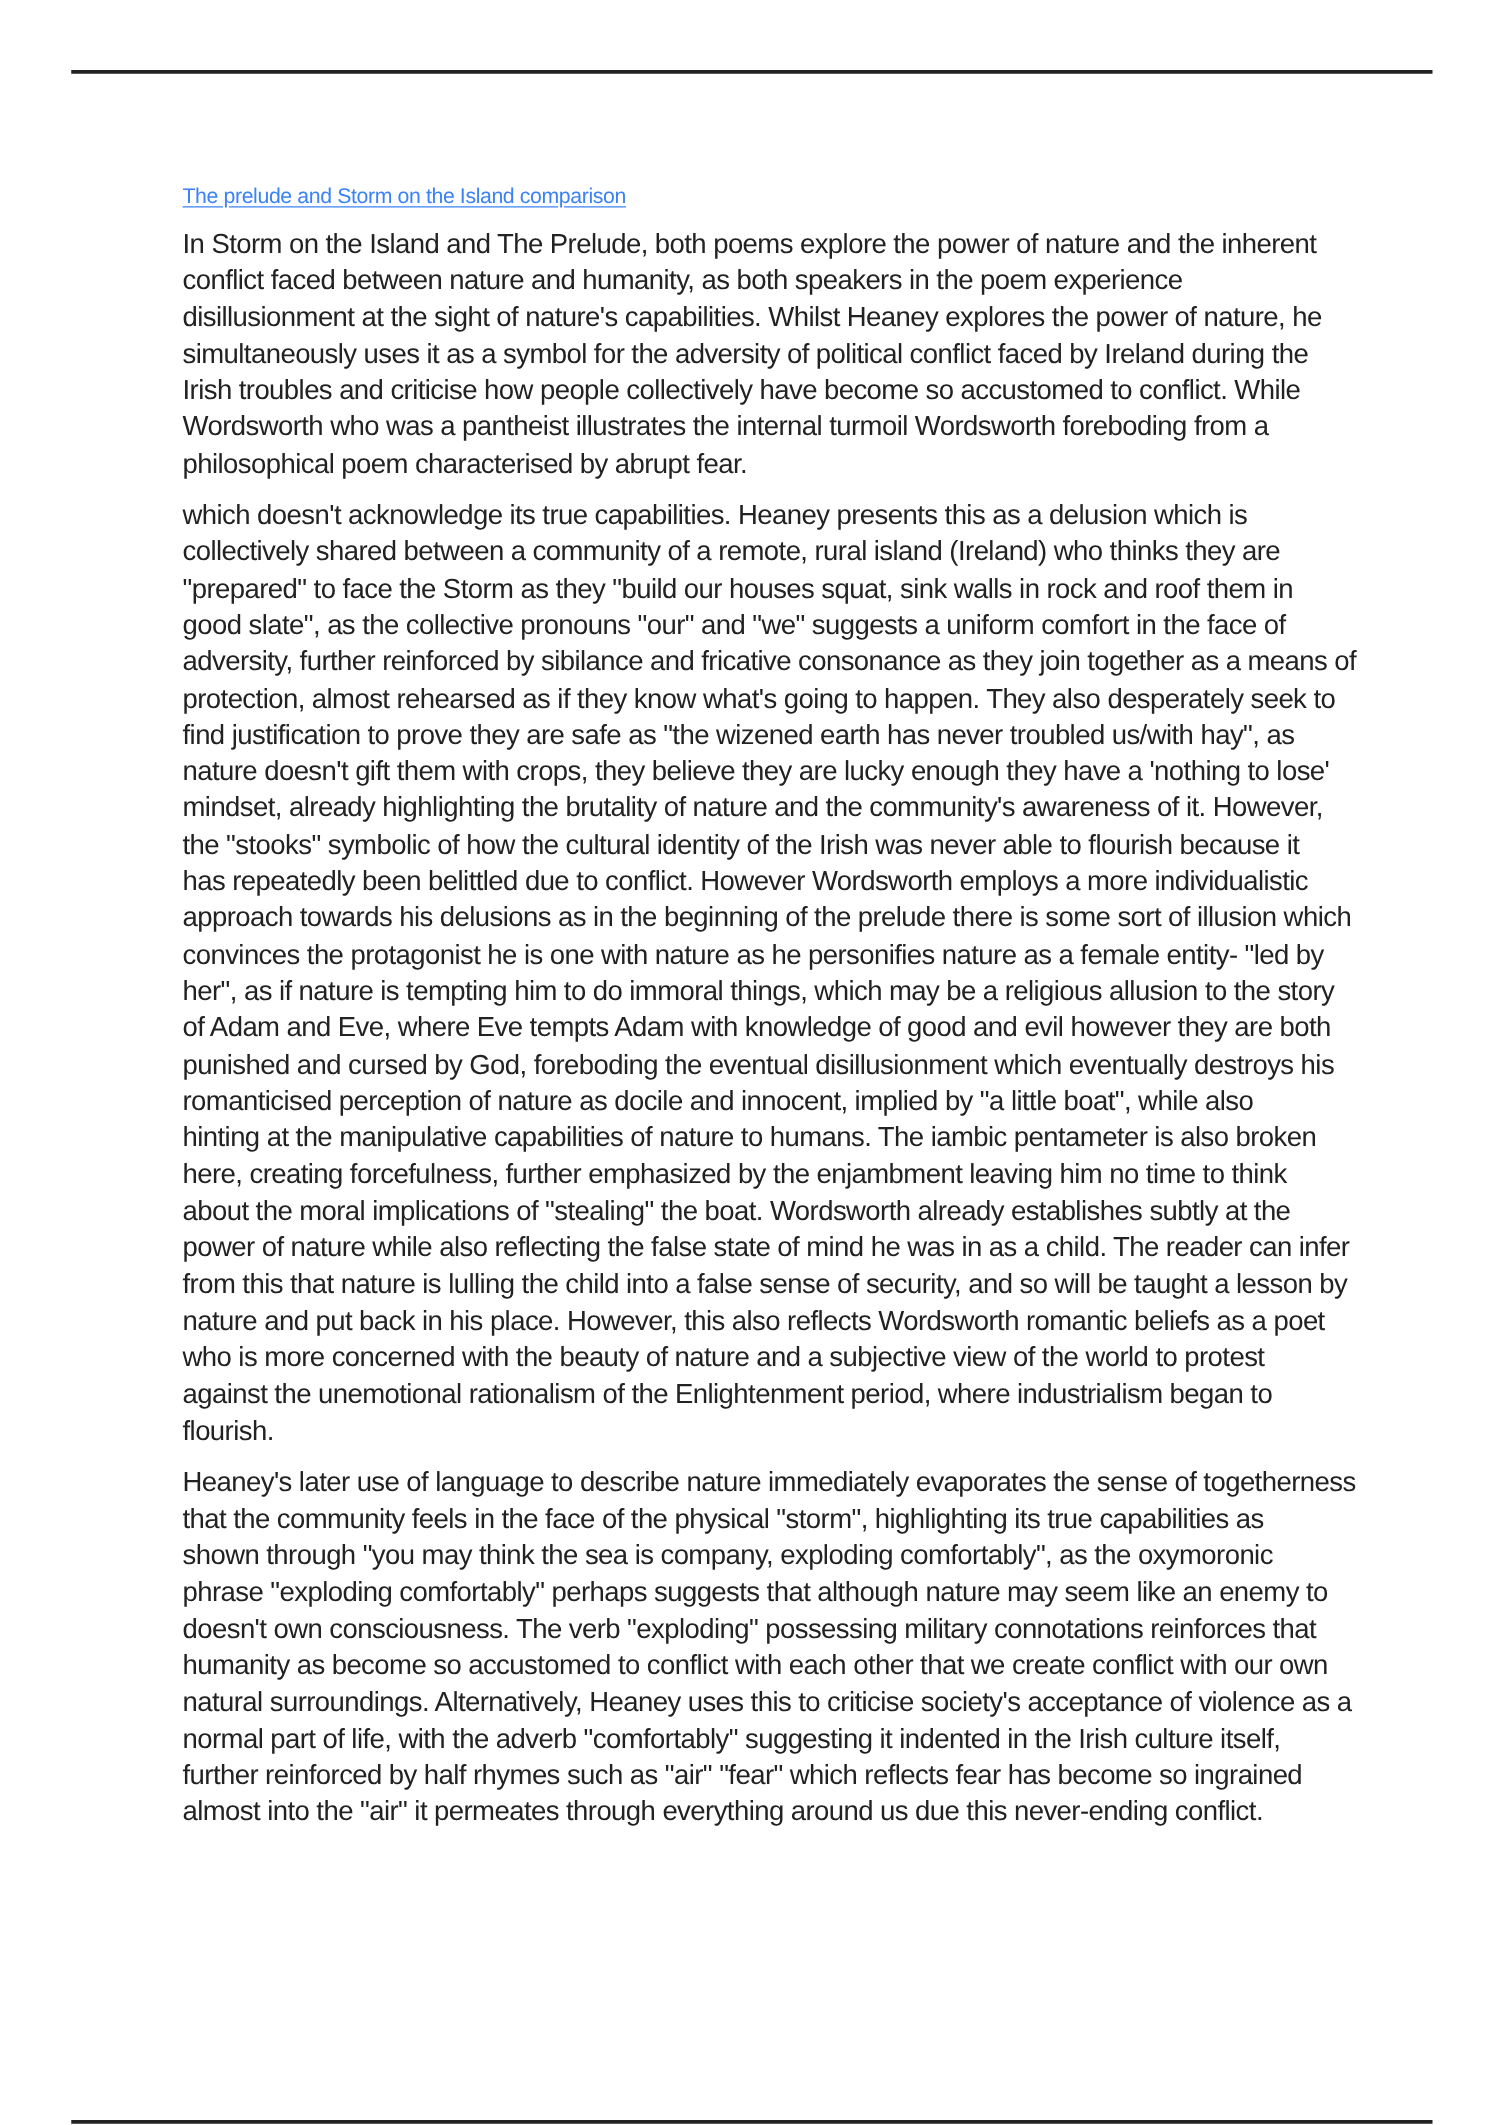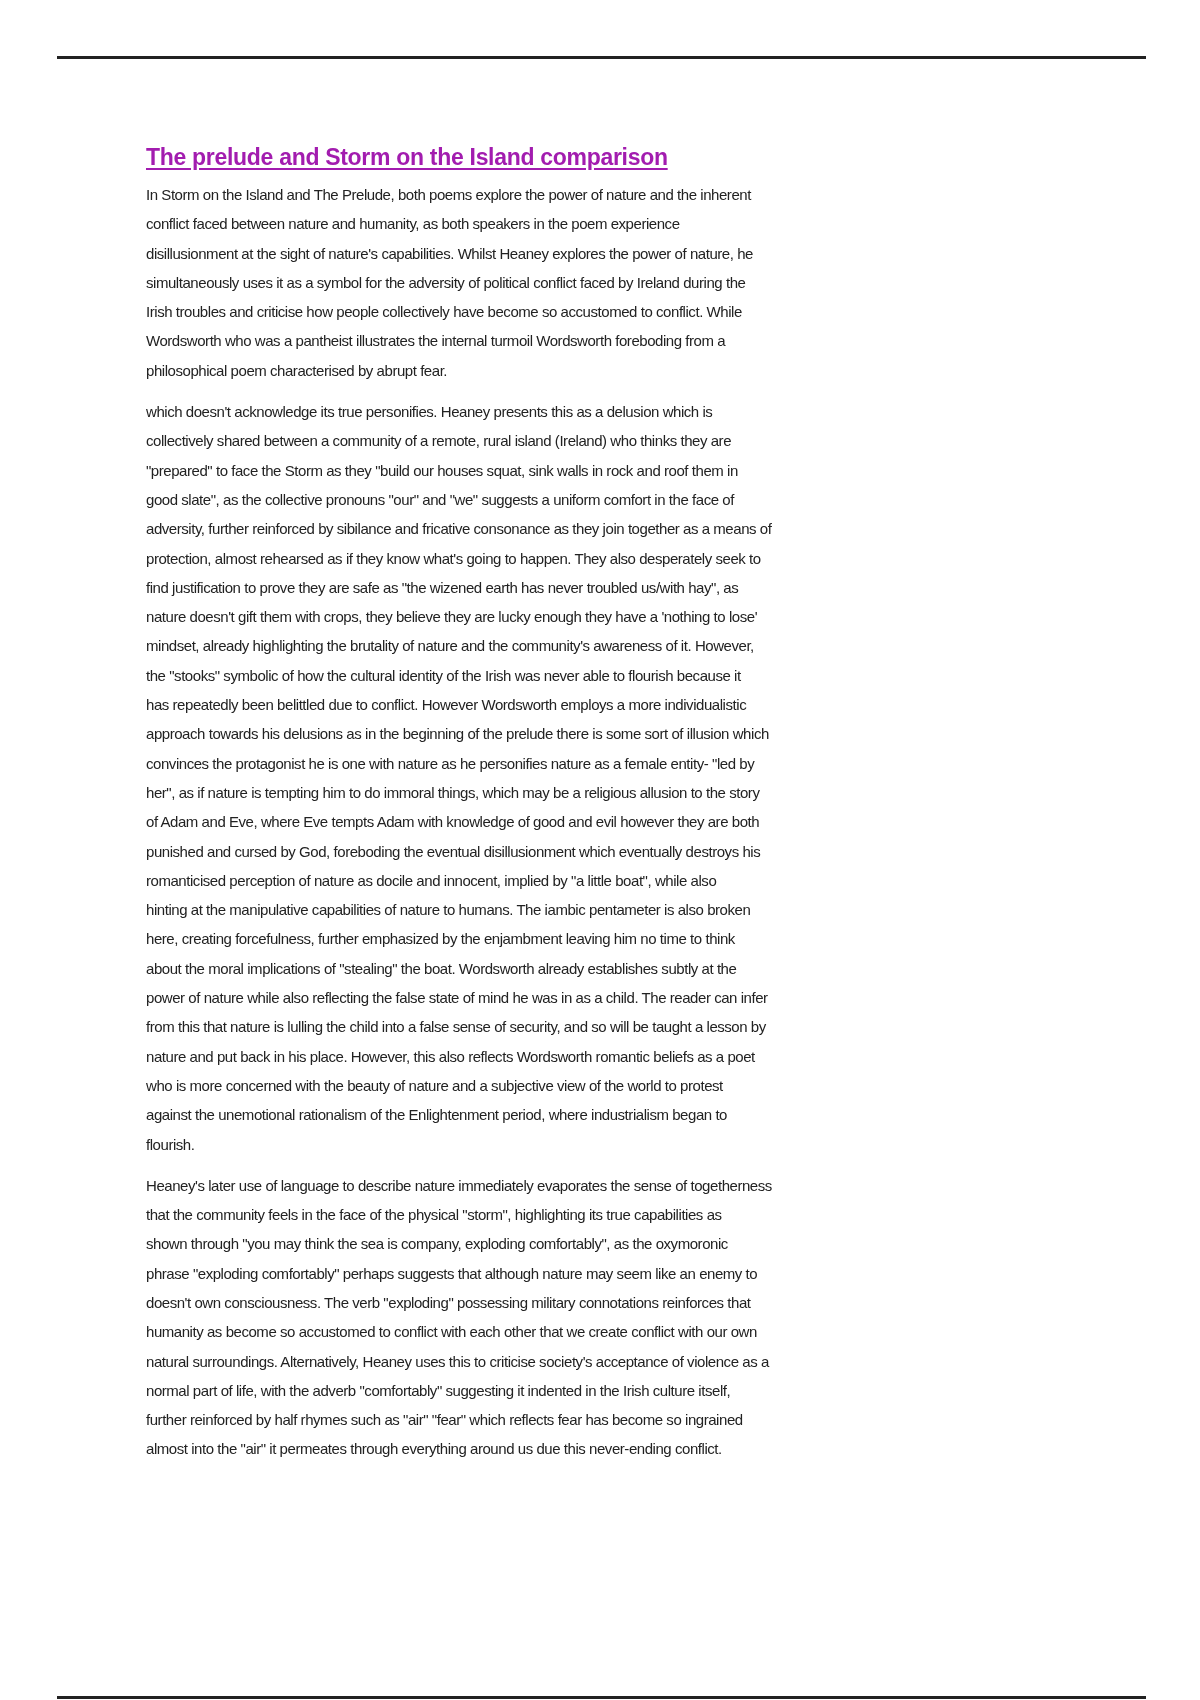--- a/index.html
+++ b/index.html
@@ -24,35 +24,35 @@
     }
     .rule.top { top: 56px; }
     .rule.bottom { top: 1696px; }
     .page {
       position: absolute;
       left: 146px;
       top: 146px;
       width: 940px;
     }
     .title {
-      font-size: 23px;
-      font-weight: bold;
+      font-size: 17px;
+      font-weight: normal;
       text-decoration: underline;
       text-underline-offset: 3px;
       letter-spacing: -0.3px;
       margin: 0 0 12px 0;
       line-height: 22px;
-      color: #a21caf;
+      color: #3b82f6;
     }
     .para {
       margin: 0 0 12px 0;
     }
     .line {
       display: block;
-      font-size: 15px;
+      font-size: 22px;
       line-height: 29.3px;
       white-space: nowrap;
       letter-spacing: -0.45px;
       color: #222222;
     }
   </style>
 </head>
 <body>
 
 <div class="rule top"></div>
@@ -63,21 +63,21 @@
   <div class="para">
       <span class="line">In Storm on the Island and The Prelude, both poems explore the power of nature and the inherent</span>
       <span class="line">conflict faced between nature and humanity, as both speakers in the poem experience</span>
       <span class="line">disillusionment at the sight of nature's capabilities. Whilst Heaney explores the power of nature, he</span>
       <span class="line">simultaneously uses it as a symbol for the adversity of political conflict faced by Ireland during the</span>
       <span class="line">Irish troubles and criticise how people collectively have become so accustomed to conflict. While</span>
       <span class="line">Wordsworth who was a pantheist illustrates the internal turmoil Wordsworth foreboding from a</span>
       <span class="line">philosophical poem characterised by abrupt fear.</span>
     </div>
   <div class="para">
-      <span class="line">which doesn't acknowledge its true personifies. Heaney presents this as a delusion which is</span>
+      <span class="line">which doesn't acknowledge its true capabilities. Heaney presents this as a delusion which is</span>
       <span class="line">collectively shared between a community of a remote, rural island (Ireland) who thinks they are</span>
       <span class="line">"prepared" to face the Storm as they "build our houses squat, sink walls in rock and roof them in</span>
       <span class="line">good slate", as the collective pronouns "our" and "we" suggests a uniform comfort in the face of</span>
       <span class="line">adversity, further reinforced by sibilance and fricative consonance as they join together as a means of</span>
       <span class="line">protection, almost rehearsed as if they know what's going to happen. They also desperately seek to</span>
       <span class="line">find justification to prove they are safe as "the wizened earth has never troubled us/with hay", as</span>
       <span class="line">nature doesn't gift them with crops, they believe they are lucky enough they have a 'nothing to lose'</span>
       <span class="line">mindset, already highlighting the brutality of nature and the community's awareness of it. However,</span>
       <span class="line">the "stooks" symbolic of how the cultural identity of the Irish was never able to flourish because it</span>
       <span class="line">has repeatedly been belittled due to conflict. However Wordsworth employs a more individualistic</span>

